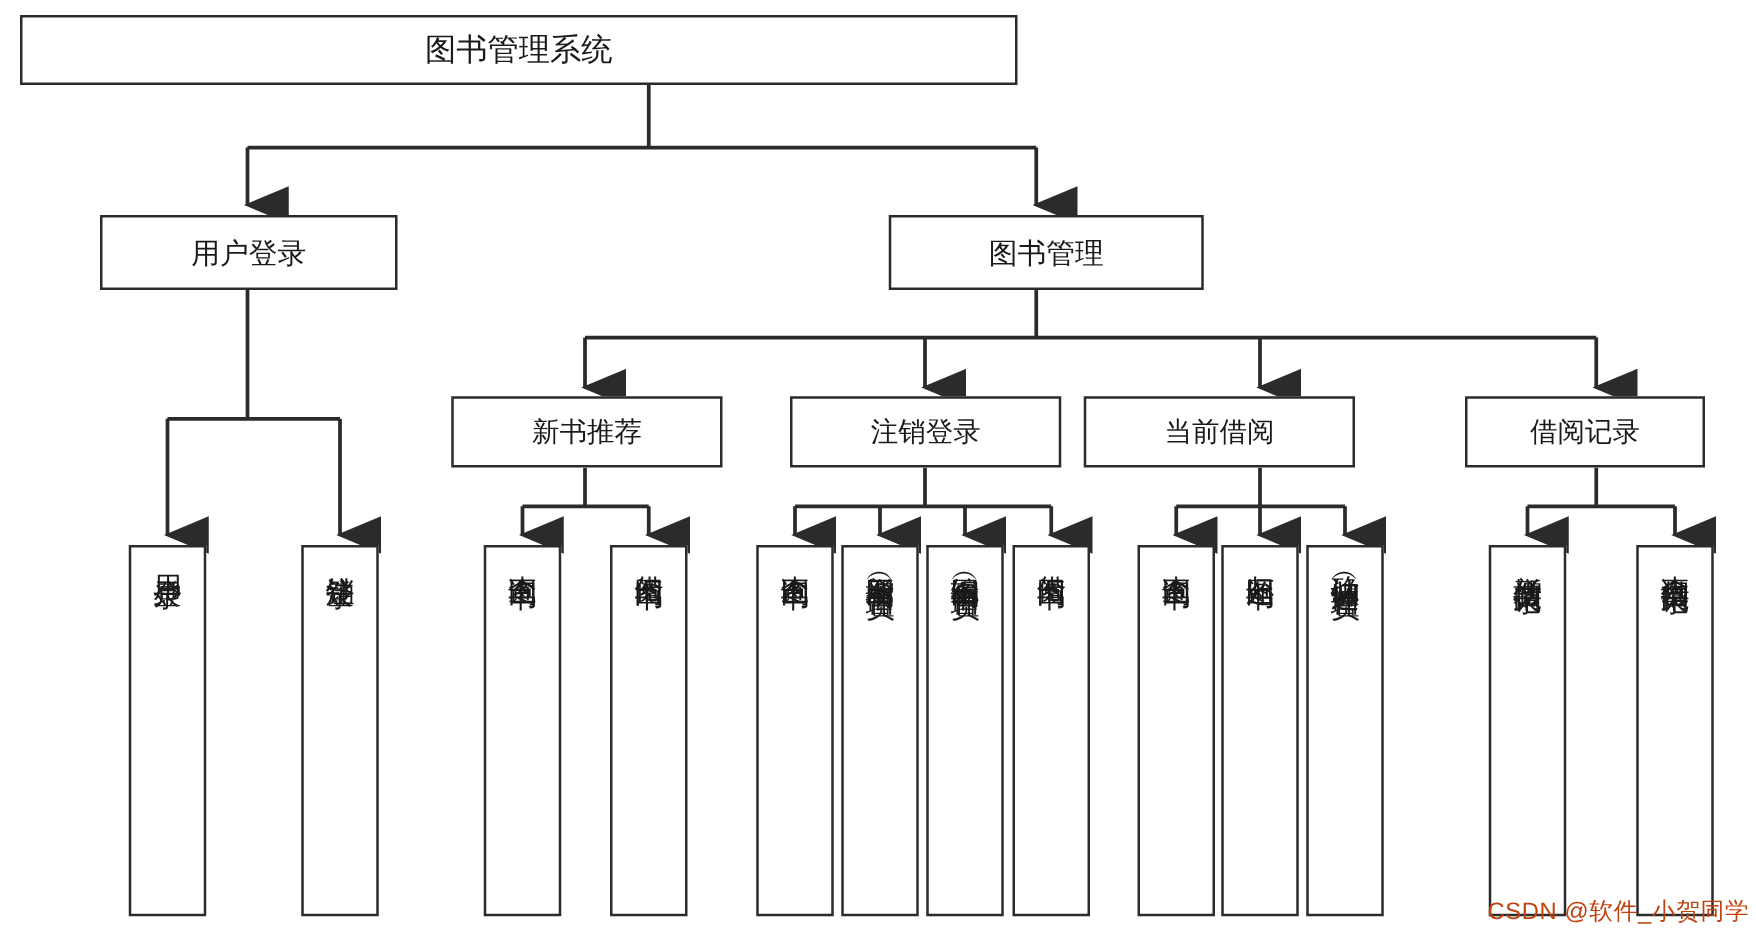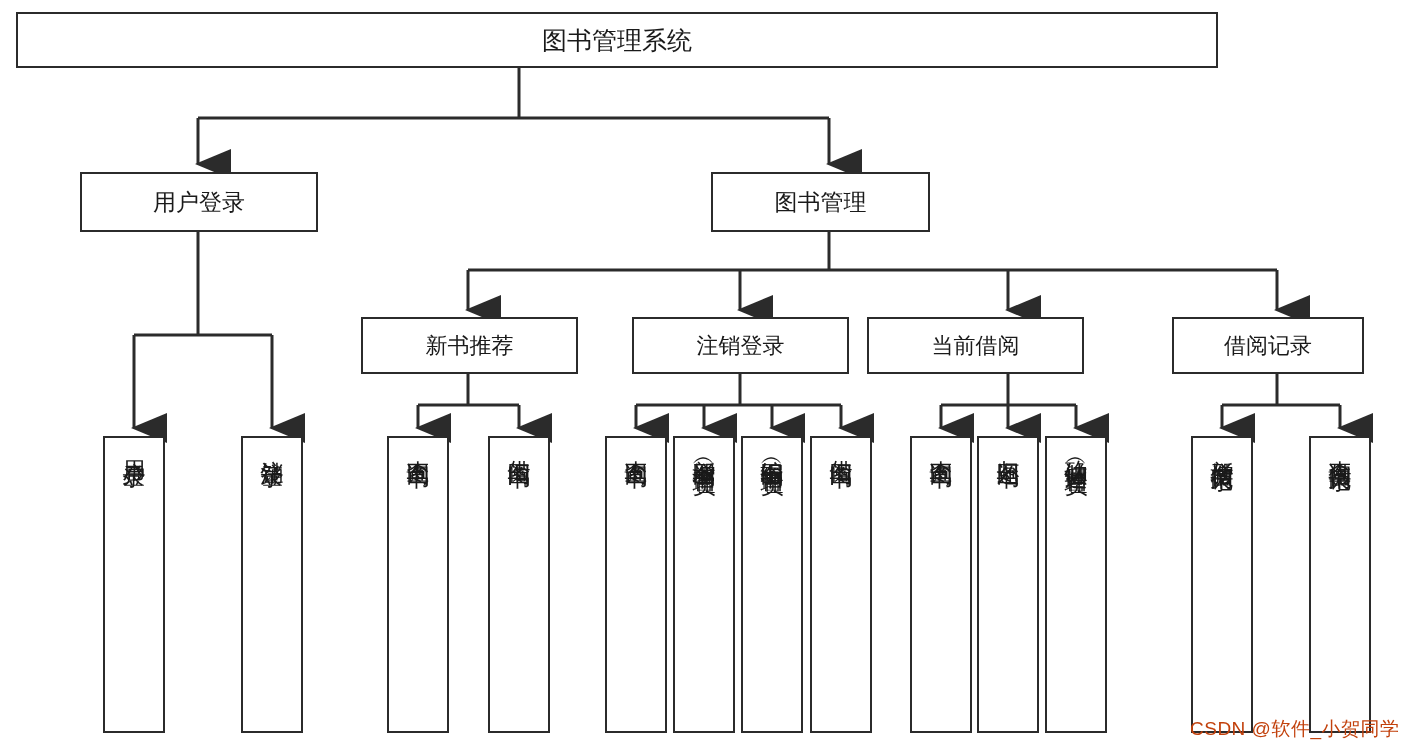--- a/index.html
+++ b/index.html
@@ -118,29 +118,29 @@
       <path d="M 1008 405 L 1008 428" marker-end="url(#arrow)"></path>
       <path d="M 1076 405 L 1076 428" marker-end="url(#arrow)"></path>
 
       <path d="M 1277 374 L 1277 405"></path>
       <path d="M 1222 405 L 1340 405"></path>
       <path d="M 1222 405 L 1222 428" marker-end="url(#arrow)"></path>
       <path d="M 1340 405 L 1340 428" marker-end="url(#arrow)"></path>
     </g>
   </svg>
 
-  <div class="node node-root" style="left:16px; top:12px; width:1202px; height:56px;">
+  <div class="node node-root" style="left:16px; top:12px; width:798px; height:56px;">
     <span class="label">图书管理系统</span>
   </div>
 
   <div class="node node-lvl1" style="left:80px; top:172px; width:238px; height:60px;">
     <span class="label">用户登录</span>
   </div>
 
-  <div class="node node-lvl1" style="left:711px; top:172px; width:219px; height:60px;">
+  <div class="node node-lvl1" style="left:711px; top:172px; width:252px; height:60px;">
     <span class="label">图书管理</span>
   </div>
 
   <div class="node node-lvl2" style="left:361px; top:317px; width:217px; height:57px;">
     <span class="label">新书推荐</span>
   </div>
 
   <div class="node node-lvl2" style="left:632px; top:317px; width:217px; height:57px;">
     <span class="label">注销登录</span>
   </div>

